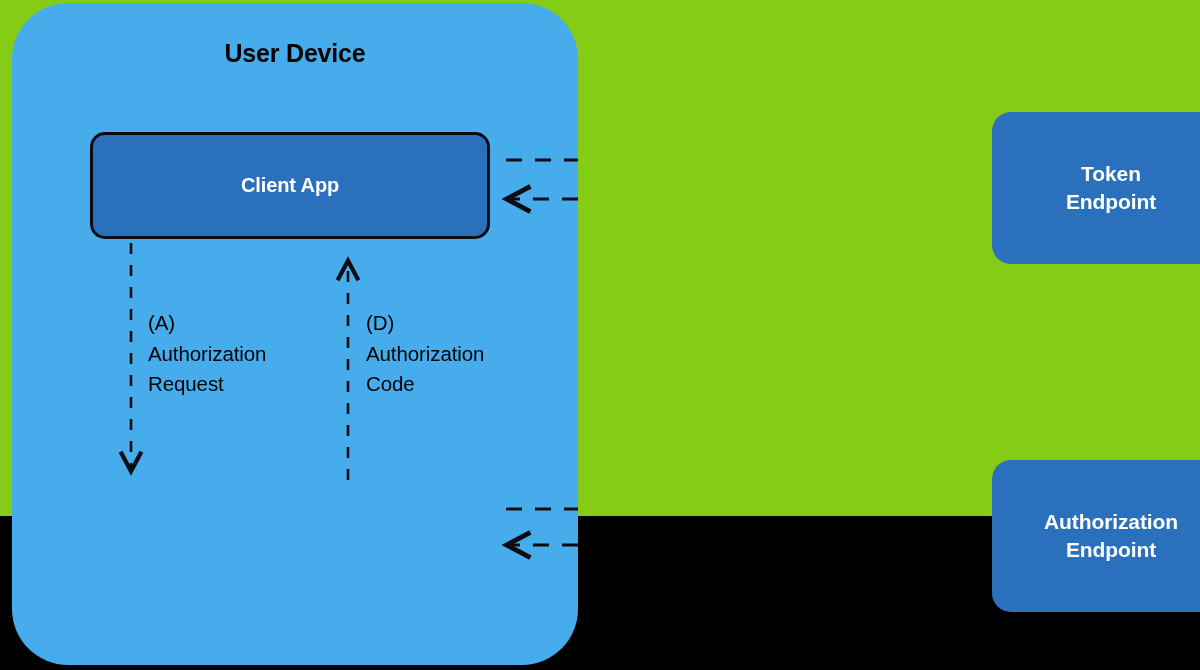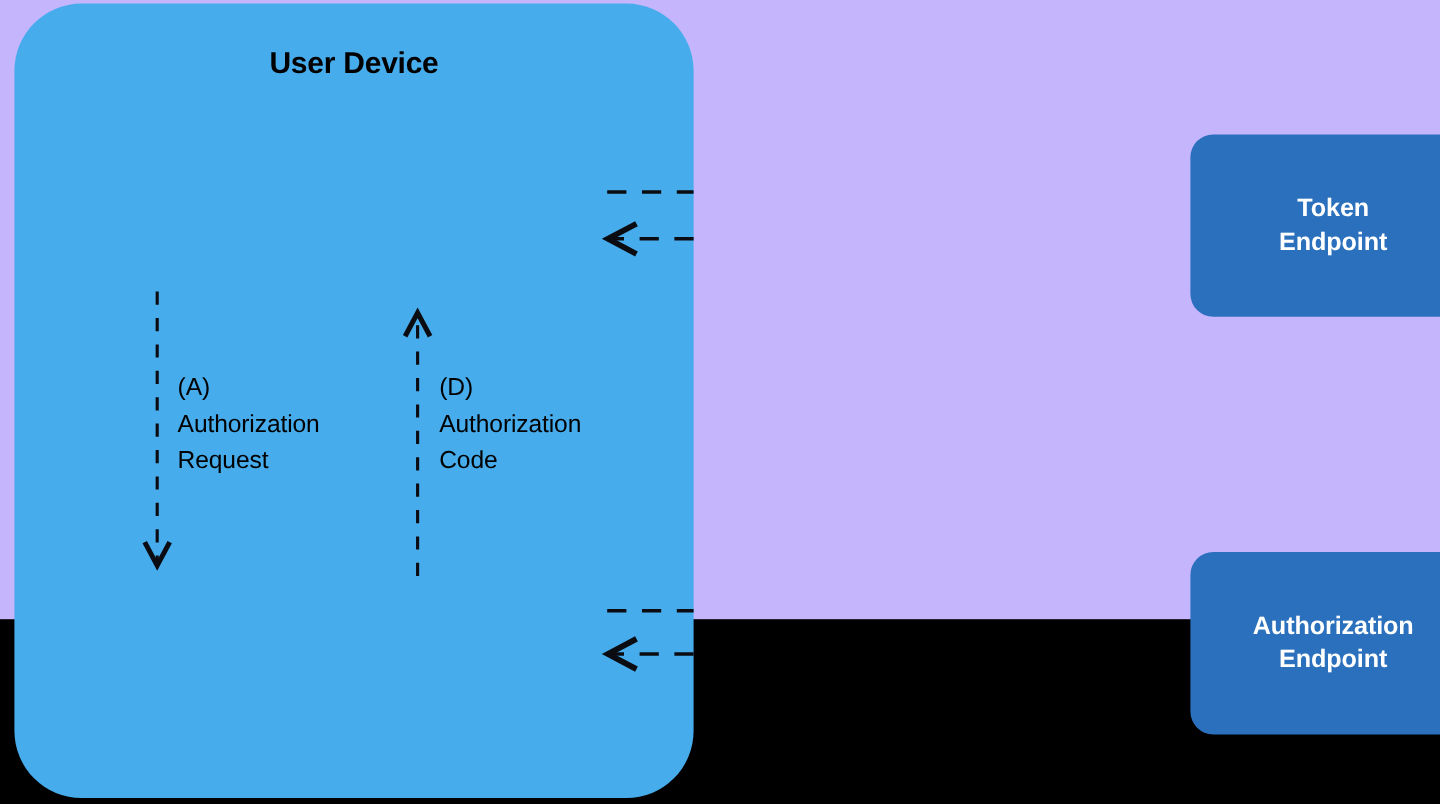--- a/index.html
+++ b/index.html
@@ -15,21 +15,21 @@
     overflow: hidden;
     font-family: "Liberation Sans", "DejaVu Sans", sans-serif;
   }
 
   #canvas {
     position: absolute;
     left: 0;
     top: 0;
     width: 1200px;
     height: 516px;
-    background: #c4b5fd;
+    background: #84cc16;
   }
 
   
   .device-panel {
     position: absolute;
     left: 12px;
     top: 3px;
     width: 566px;
     height: 662px;
     background: #46ACEB;
@@ -136,20 +136,23 @@
 </style>
 </head>
 <body>
 
 <div id="canvas">
 
   <div class="device-panel">
     <div class="device-title">User Device</div>
   </div>
 
+  <div class="inner-box box-client-app">
+    <span>Client App</span>
+  </div>
 
 
   <div class="endpoint-box box-token-endpoint">
     <span>
       <span>Token</span><br>
       <span>Endpoint</span>
     </span>
   </div>
 
   <div class="endpoint-box box-authz-endpoint">

